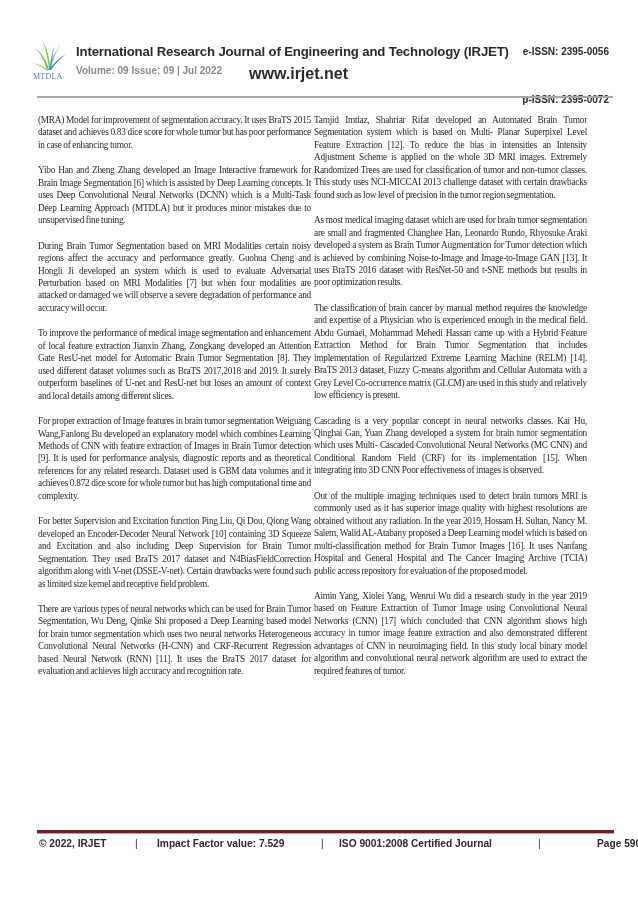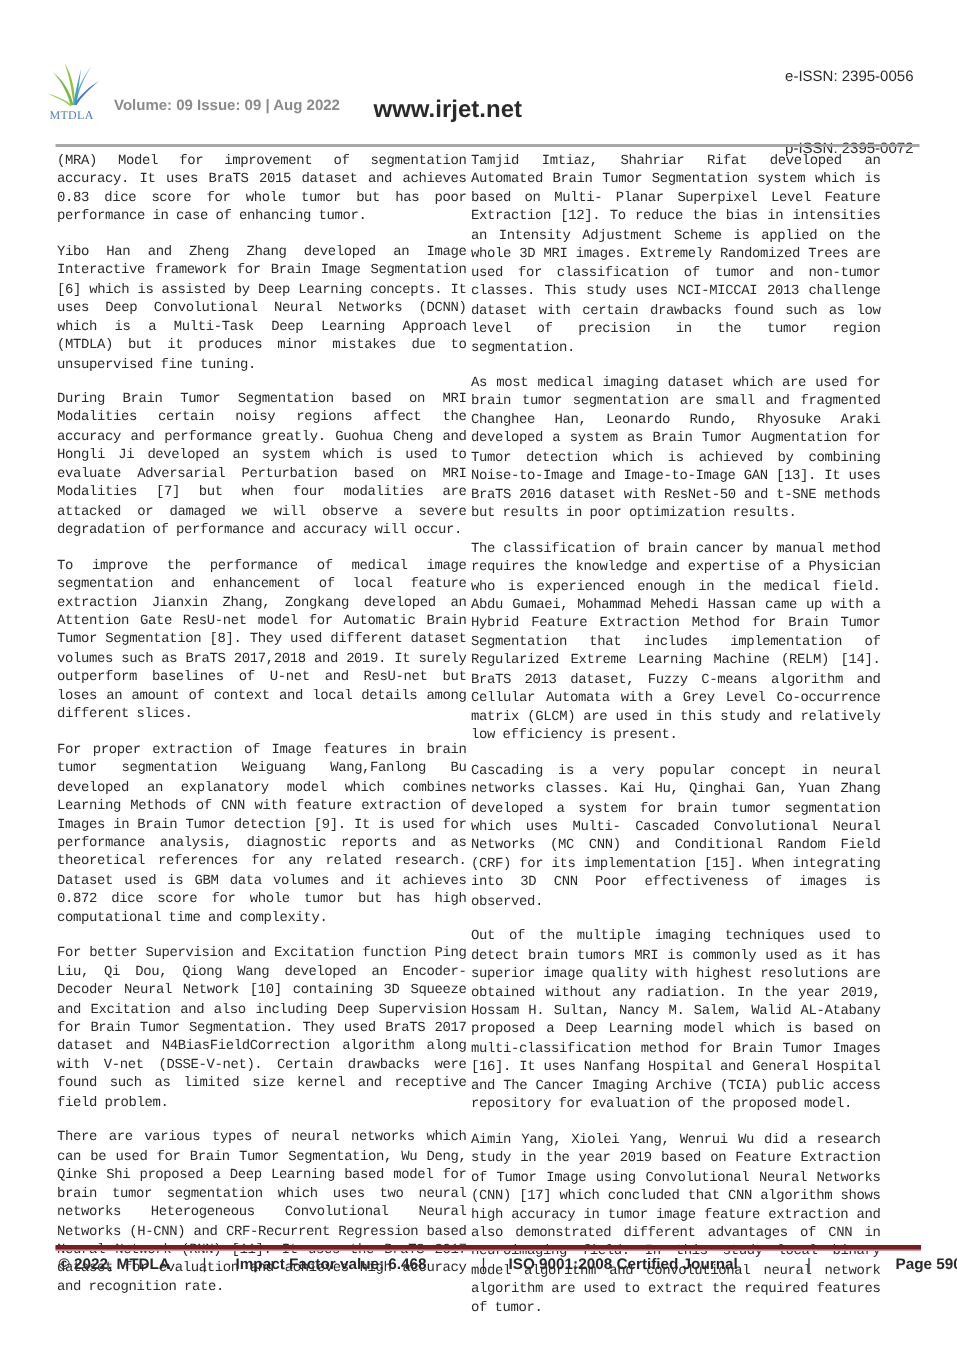--- a/index.html
+++ b/index.html
@@ -66,21 +66,21 @@
       font-family: "Liberation Sans", sans-serif;
       font-weight: bold;
       font-size: 16px;
       color: #2a2a2a;
       white-space: nowrap;
     }
     .eissn, .pissn {
       position: absolute;
       right: 6px;
       font-family: "Liberation Sans", sans-serif;
-      font-weight: normal;
+      font-weight: bold;
       font-size: 10px;
       color: #2a2a2a;
       white-space: nowrap;
     }
     .eissn { top: 6px; }
     .pissn { top: 25px; margin-top: 29px; }
     .header-rule {
       position: absolute;
       left: 37px;
       top: 96px;
@@ -95,28 +95,28 @@
       width: 574px;
     }
     .col {
       position: absolute;
       top: 0;
       width: 273px;
     }
     .col-left { left: 0; }
     .col-right { left: 276px; }
     .para {
-      margin: 0 0 11px 0;
+      margin: 13px 0 11px 0;
       font-size: 9.3px;
       line-height: 12.45px;
       text-align: justify;
       letter-spacing: -0.25px;
       word-spacing: -0.3px;
       color: #2a2a2a;
-      font-family: Liberation Mono, monospace;
+      font-family: Liberation Serif, serif;
     }
     .footer-rule {
       position: absolute;
       left: 37px;
       top: 830px;
       width: 577px;
       height: 3px;
       background: #7a1a22;
       box-shadow: 0 1px 0 #c8a0a4;
     }
@@ -149,21 +149,22 @@
     <svg width="36" height="34" viewBox="0 0 36 34">
       <path d="M18 30 C16 22 12 14 4 8 C10 14 14 22 16 30 Z" fill="#7ab648"></path>
       <path d="M18 30 C17 20 15 10 12 2 C17 10 19 20 19 30 Z" fill="#8cc43c"></path>
       <path d="M18 30 C20 20 24 12 30 4 C25 12 21 20 20 30 Z" fill="#5fa8d6"></path>
       <path d="M18 30 C22 24 28 18 35 14 C28 20 23 25 20 30 Z" fill="#4a7cc0"></path>
       <path d="M17 30 C12 26 6 24 0 22 C6 25 12 27 16 31 Z" fill="#9bcf53"></path>
       <path d="M18 30 C19 22 21 14 23 6 C22 14 21 22 19.5 30 Z" fill="#3da0c8"></path>
     </svg>
     <span class="logo-text">MTDLA</span>
   </div>
-  <div class="volume">Volume: 09 Issue: 09 | Aug 2022</div>
+  <div class="journal-title">International Research Journal of Engineering and Technology (IRJET)</div>
+  <div class="volume">Volume: 09 Issue: 09 | Jul 2022</div>
   <div class="website">www.irjet.net</div>
   <div class="eissn">e-ISSN: 2395-0056</div>
   <div class="pissn">p-ISSN: 2395-0072</div>
 </div>
 <div class="header-rule"></div>
 
 <div class="columns">
   <div class="col col-left">
     <p class="para">(MRA) Model for improvement of segmentation accuracy. It uses BraTS 2015 dataset and achieves 0.83 dice score for whole tumor but has poor performance in case of enhancing tumor.</p>
     <p class="para">Yibo Han and Zheng Zhang developed an Image Interactive framework for Brain Image Segmentation [6] which is assisted by Deep Learning concepts. It uses Deep Convolutional Neural Networks (DCNN) which is a Multi-Task Deep Learning Approach (MTDLA) but it produces minor mistakes due to unsupervised fine tuning.</p>
@@ -178,20 +179,20 @@
     <p class="para">As most medical imaging dataset which are used for brain tumor segmentation are small and fragmented Changhee Han, Leonardo Rundo, Rhyosuke Araki developed a system as Brain Tumor Augmentation for Tumor detection which is achieved by combining Noise-to-Image and Image-to-Image GAN [13]. It uses BraTS 2016 dataset with ResNet-50 and t-SNE methods but results in poor optimization results.</p>
     <p class="para">The classification of brain cancer by manual method requires the knowledge and expertise of a Physician who is experienced enough in the medical field. Abdu Gumaei, Mohammad Mehedi Hassan came up with a Hybrid Feature Extraction Method for Brain Tumor Segmentation that includes implementation of Regularized Extreme Learning Machine (RELM) [14]. BraTS 2013 dataset, Fuzzy C-means algorithm and Cellular Automata with a Grey Level Co-occurrence matrix (GLCM) are used in this study and relatively low efficiency is present.</p>
     <p class="para">Cascading is a very popular concept in neural networks classes. Kai Hu, Qinghai Gan, Yuan Zhang developed a system for brain tumor segmentation which uses Multi- Cascaded Convolutional Neural Networks (MC CNN) and Conditional Random Field (CRF) for its implementation [15]. When integrating into 3D CNN Poor effectiveness of images is observed.</p>
     <p class="para">Out of the multiple imaging techniques used to detect brain tumors MRI is commonly used as it has superior image quality with highest resolutions are obtained without any radiation. In the year 2019, Hossam H. Sultan, Nancy M. Salem, Walid AL-Atabany proposed a Deep Learning model which is based on multi-classification method for Brain Tumor Images [16]. It uses Nanfang Hospital and General Hospital and The Cancer Imaging Archive (TCIA) public access repository for evaluation of the proposed model.</p>
     <p class="para">Aimin Yang, Xiolei Yang, Wenrui Wu did a research study in the year 2019 based on Feature Extraction of Tumor Image using Convolutional Neural Networks (CNN) [17] which concluded that CNN algorithm shows high accuracy in tumor image feature extraction and also demonstrated different advantages of CNN in neuroimaging field. In this study local binary model algorithm and convolutional neural network algorithm are used to extract the required features of tumor.</p>
   </div>
 </div>
 
 <div class="footer-rule"></div>
 <div class="footer">
-  <span class="f-copy">© 2022, MTDLA</span>
+  <span class="f-copy">© 2022, IRJET</span>
   <span class="f-sep1">|</span>
-  <span class="f-impact">Impact Factor value: 6.468</span>
+  <span class="f-impact">Impact Factor value: 7.529</span>
   <span class="f-sep2">|</span>
   <span class="f-iso">ISO 9001:2008 Certified Journal</span>
   <span class="f-sep3">|</span>
   <span class="f-page">Page 590</span>
 </div>
 
 </body></html>

